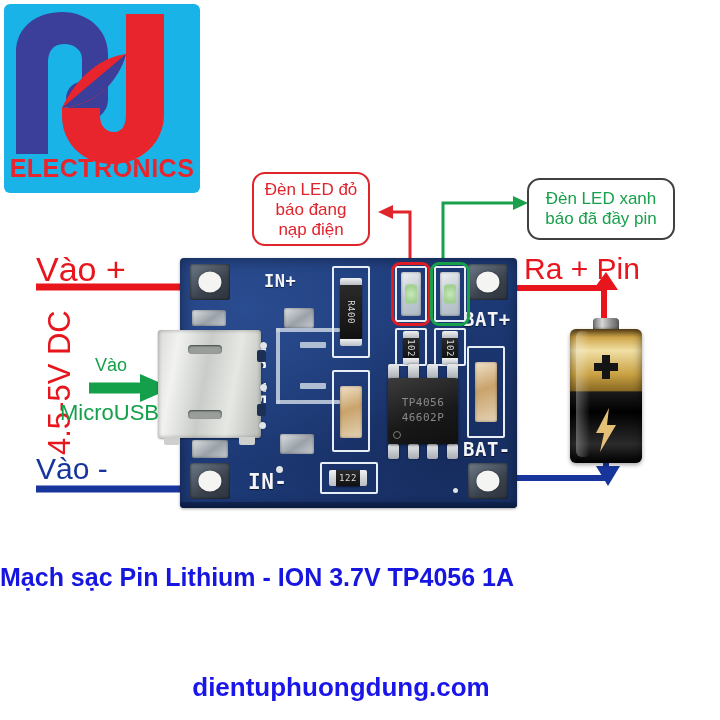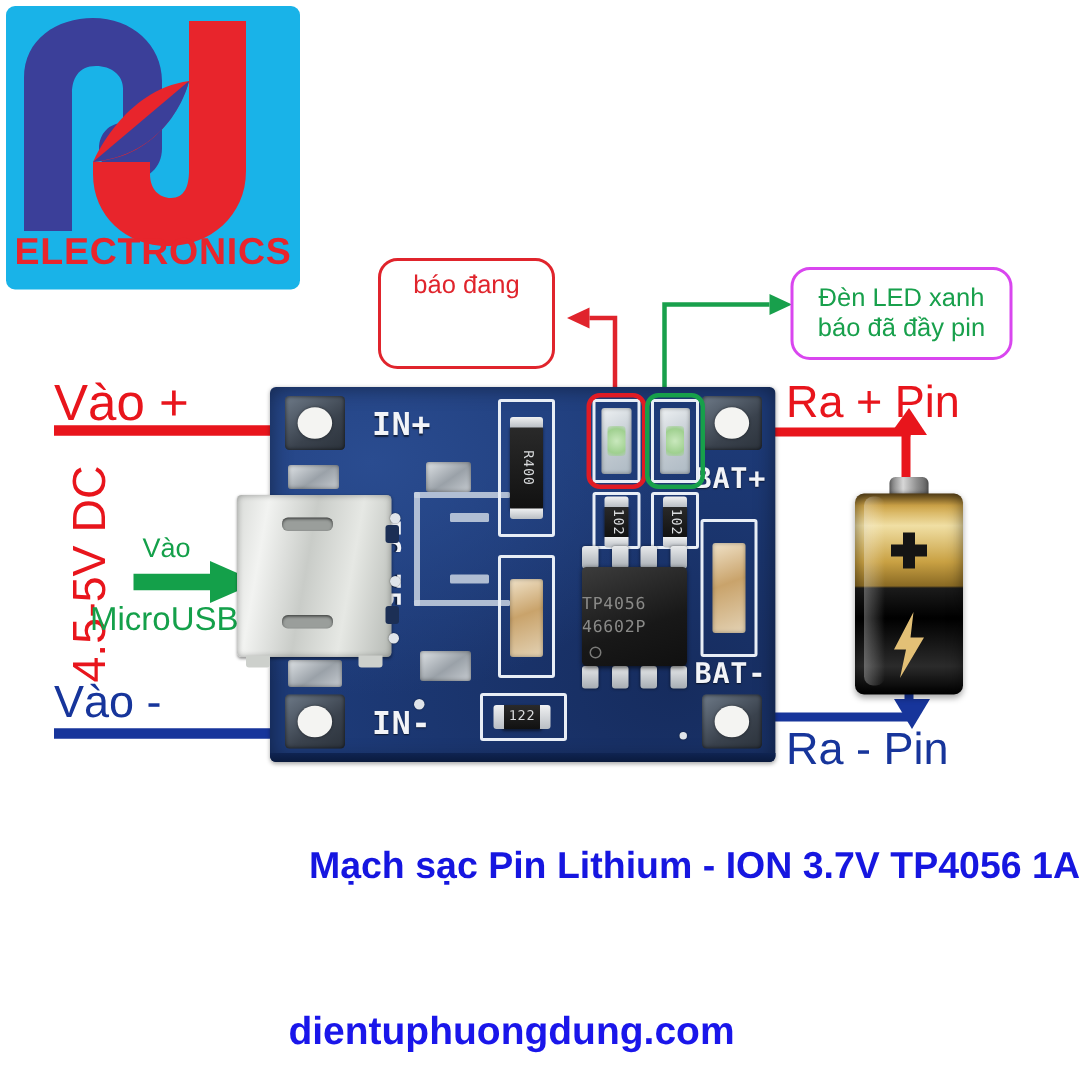--- a/index.html
+++ b/index.html
@@ -122,21 +122,21 @@
   
   .soic {
     position: absolute;
     left: 208px; top: 120px;
     width: 70px; height: 66px;
     background: linear-gradient(160deg,#3c3c3c,#181818 60%,#101010);
     border-radius: 3px;
     box-shadow: 0 1px 3px rgba(0,0,0,.6);
   }
   .soic .mark {
-    position:absolute; left:0; right:0; 
+    position:absolute; left:0; right:0; text-align:center;
     color:#8a8a88; font-family:"DejaVu Sans Mono", monospace;
     font-size: 11px; letter-spacing:.5px;
   }
   .soic .m1{ top:18px; }
   .soic .m2{ top:33px; }
   .soic .dot{ position:absolute; left:5px; bottom:5px; width:6px;height:6px;border:1px solid #7a7a78;border-radius:50%;}
   .legs { position:absolute; display:flex; justify-content:space-between; width:70px; }
   .legs span { width:11px; height:15px; background:linear-gradient(#e8eaec,#a7adb3); border-radius:2px; box-shadow:0 0 2px rgba(0,0,0,.5); }
   .legs.top { left:208px; top:106px; }
   .legs.bot { left:208px; top:186px; }
@@ -208,21 +208,21 @@
     position: absolute;
     box-sizing: border-box;
     border-radius: 13px;
     background: #ffffff;
     text-align: center;
     line-height: 1.18;
     font-size: 17px;
     padding-top: 6px;
   }
   .callout.red   { border: 2px solid #e0242c; color: #e0242c; }
-  .callout.green { border: 2px solid #d946ef; color: #18a04c; }
+  .callout.green { border: 2px solid #404040; color: #18a04c; }
 
   
   .lbl { position: absolute; white-space: nowrap; font-family:"Liberation Sans", sans-serif; }
   .lbl.red   { color: #e8151c; }
   .lbl.blue  { color: #17359b; }
   .lbl.green { color: #14a04a; }
 
   .vert {
     position: absolute;
     transform-origin: left top;
@@ -260,21 +260,21 @@
     width:28px; height:28px; color:#000;
   }
   .battery .bolt {
     position:absolute; left:50%; top:78px; transform:translateX(-50%);
   }
 
   
   .caption {
     position: absolute;
     left: 0; top: 563px; width: 720px;
-    text-align: right;
+    text-align: left;
     color: #1616e0;
     font-weight: bold;
     font-size: 25px;
     font-family: "Liberation Sans", sans-serif;
   }
   .site {
     position: absolute;
     left: 0; top: 672px; width: 720px;
     text-align: center;
     color: #1a16ea;
@@ -333,40 +333,41 @@
     </g>
 
     <g>
       <line x1="606" y1="455" x2="606" y2="478" stroke="#17359b" stroke-width="6"></line>
       <line x1="606" y1="478" x2="487" y2="478" stroke="#17359b" stroke-width="6"></line>
       <polygon points="596,466 620,466 608,486" fill="#17359b"></polygon>
     </g>
   </svg>
 
   <div class="callout red" style="left:252px; top:172px; width:118px; height:74px;">
+    <div>Đèn LED đỏ</div>
     <div>báo đang</div>
+    <div>nạp điện</div>
   </div>
 
   <div class="callout green" style="left:527px; top:178px; width:148px; height:62px; padding-top:9px;">
     <div>Đèn LED xanh</div>
     <div>báo đã đầy pin</div>
   </div>
 
   <div class="lbl red" style="left:36px; top:250px; font-size:34px;">Vào  +</div>
 
   <div class="vert" style="left:42px; top:455px;">4.5-5V DC</div>
 
   <div class="lbl green" style="left:95px; top:355px; font-size:18px;">Vào</div>
   <div class="lbl green" style="left:60px; top:400px; font-size:22px;">MicroUSB</div>
 
   <div class="lbl red" style="left:524px; top:252px; font-size:30px;">Ra  + Pin</div>
 
   <div class="lbl blue" style="left:36px; top:452px; font-size:30px;">Vào  -</div>
 
-  <div class="lbl blue" style="left:524px; top:483px; font-size:30px;">Ra  - Pin</div>
 
   <div class="battery">
     <div class="cap"></div>
     <div class="body">
       <div class="gloss"></div>
       <svg class="plus" width="28" height="28" viewBox="0 0 28 28">
         <path d="M10 2 h8 v8 h8 v8 h-8 v8 h-8 v-8 h-8 v-8 h8 z" fill="#141414"></path>
       </svg>
       <svg class="bolt" width="26" height="46" viewBox="0 0 26 46">
         <path d="M16 1 L3 26 L11 26 L7 45 L23 18 L14 18 Z" fill="#e3c076"></path>
@@ -388,21 +389,21 @@
     <div class="pad" style="left:10px; top:205px; width:40px; height:36px;">
         <i></i>
       </div>
     <div class="pad" style="left:288px; top:6px; width:40px; height:36px;">
         <i></i>
       </div>
     <div class="pad" style="left:288px; top:205px; width:40px; height:36px;">
         <i></i>
       </div>
 
-    <div class="silk" style="left:68px; top:13px; font-size:21px;">IN+</div>
+    <div class="silk" style="left:84px; top:13px; font-size:17px;">IN+</div>
     <div class="silk" style="left:68px; top:212px; font-size:21px;">IN-</div>
     <div class="silk" style="left:283px; top:50px; font-size:19px;">BAT+</div>
     <div class="silk" style="left:283px; top:180px; font-size:19px;">BAT-</div>
     <div class="silk" style="left:90px; top:88px; font-size:19px; transform-origin:left top; transform:rotate(90deg);">FC-75</div>
 
     <div class="usb">
       <div class="slotA"></div>
       <div class="slotB"></div>
       <div class="tabR t1"></div>
       <div class="tabR t2"></div>

